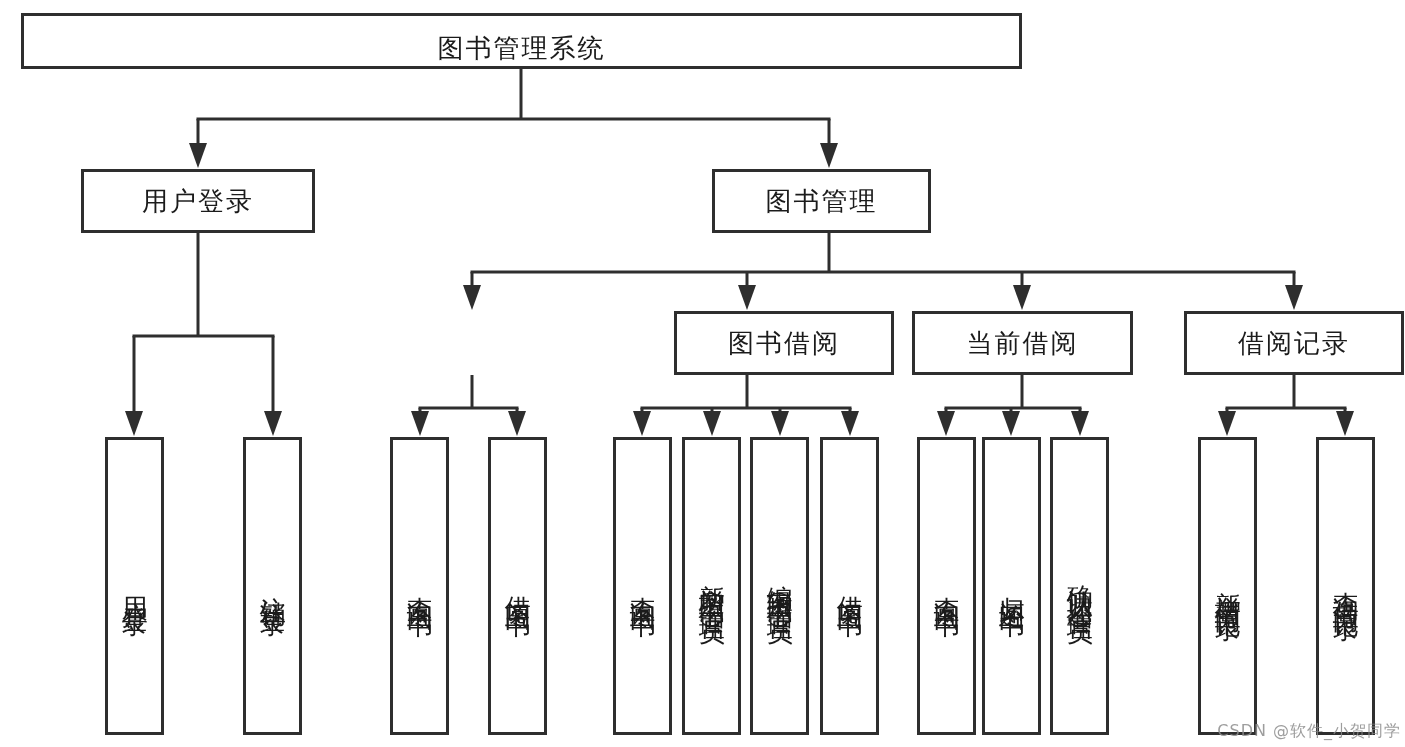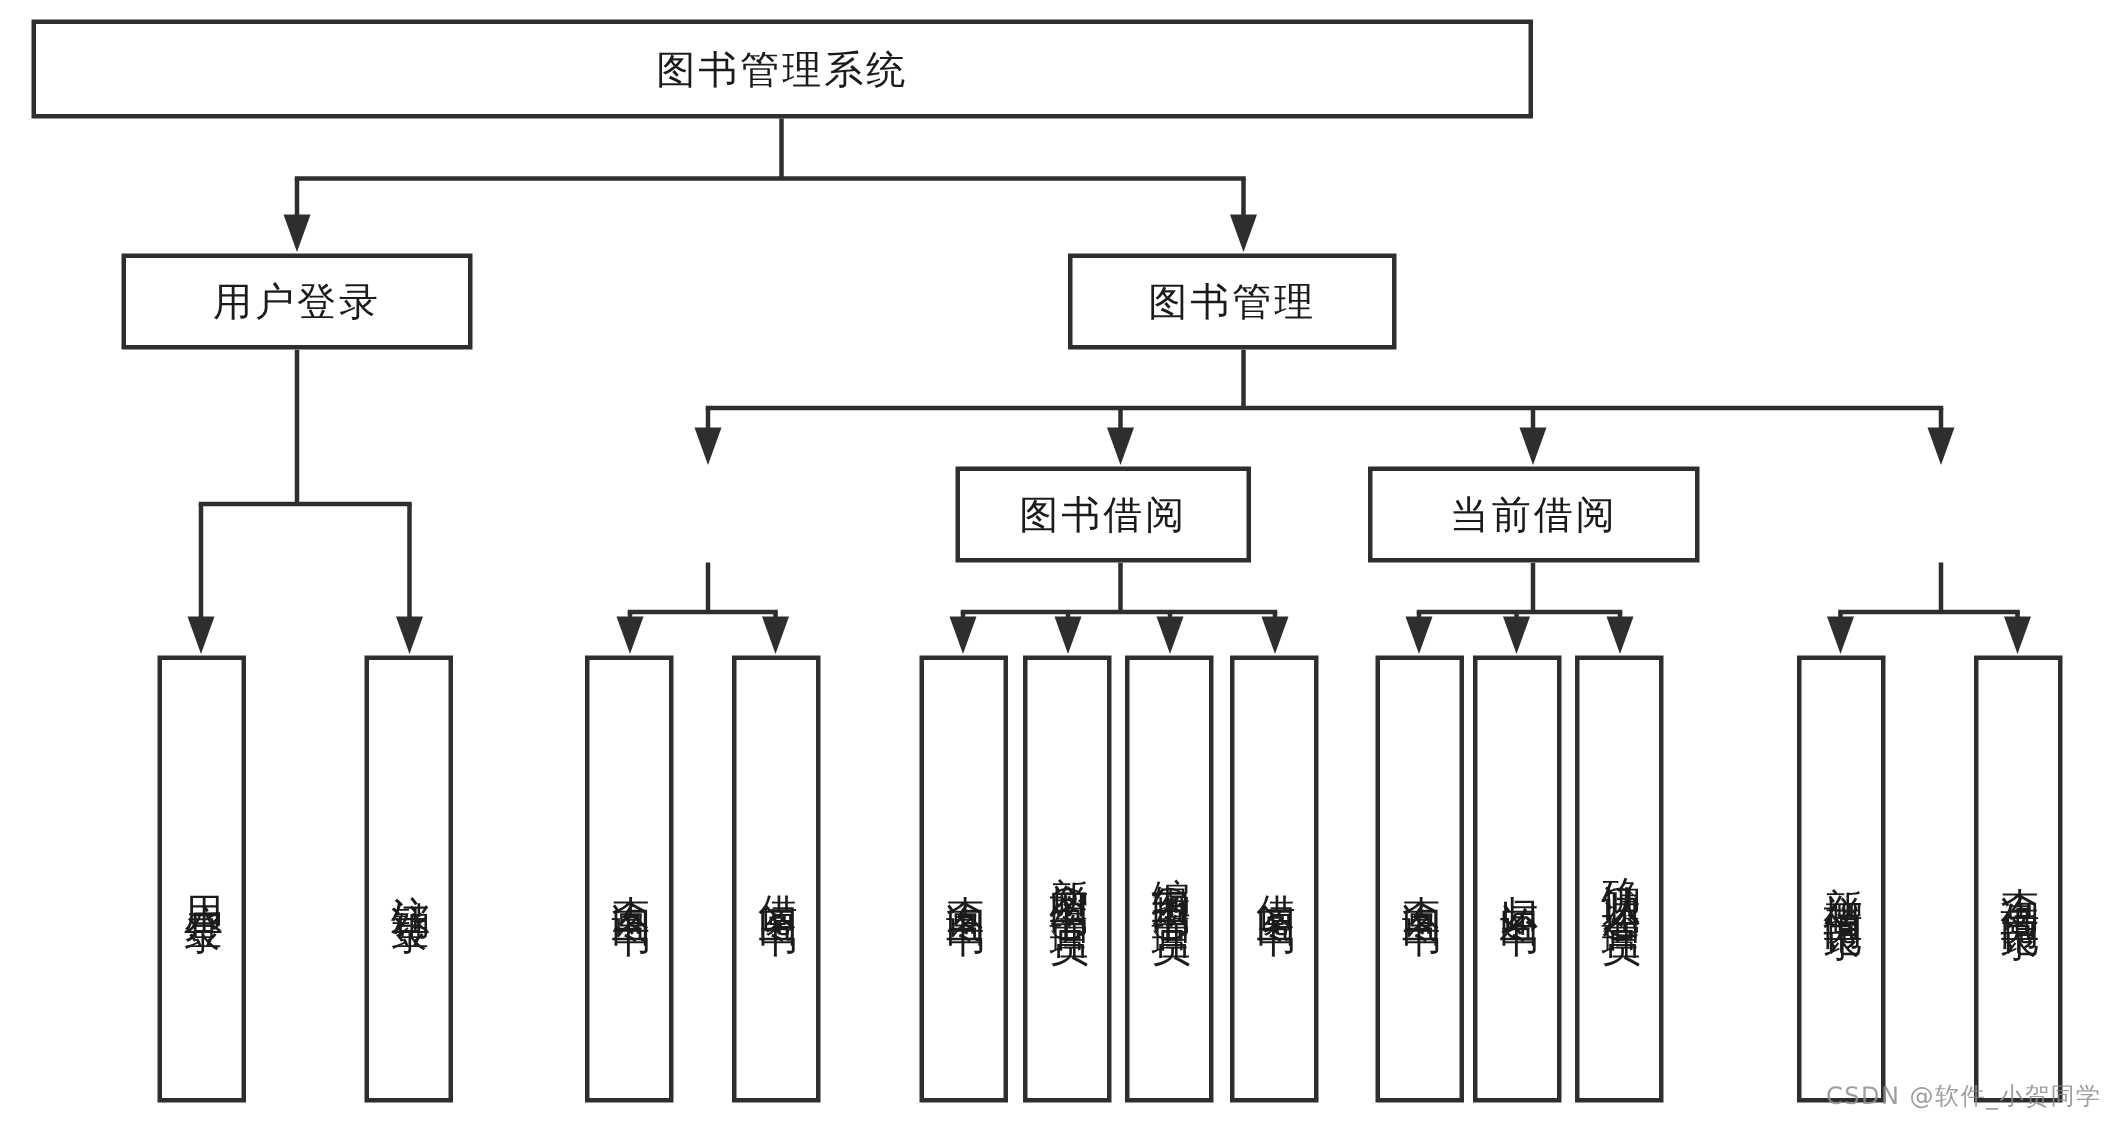--- a/index.html
+++ b/index.html
@@ -110,36 +110,39 @@
       <path d="M1227 408 H1345" stroke-linecap="square"></path>
       <path d="M1227 408 V412"></path>
       <path d="M1345 408 V412"></path>
     </g>
     <g fill="#2e2e2e" stroke="none">
       <path d="M1218 411 H1236 L1227 436 Z"></path>
       <path d="M1336 411 H1354 L1345 436 Z"></path>
     </g>
   </svg>
 
-  <div class="node" style="left:21px;top:13px;width:1001px;height:66px;">
+  <div class="node" style="left:21px;top:13px;width:1001px;height:56px;align-items:flex-end;">
     <span>图书管理系统</span>
   </div>
 
   <div class="node" style="left:81px;top:169px;width:234px;height:64px;">
     <span>用户登录</span>
   </div>
   <div class="node" style="left:712px;top:169px;width:219px;height:64px;">
     <span>图书管理</span>
   </div>
 
-  <div class="node" style="left:637px;top:311px;width:197px;height:64px;">
+  <div class="node" style="left:674px;top:311px;width:220px;height:64px;">
     <span>图书借阅</span>
   </div>
   <div class="node" style="left:912px;top:311px;width:221px;height:64px;text-align:center;">
     <span>当前借阅</span>
+  </div>
+  <div class="node" style="left:1184px;top:311px;width:220px;height:64px;">
+    <span>借阅记录</span>
   </div>
 
   <div class="node vnode" style="left:105px;top:437px;width:59px;height:298px;">
     <span>用户登录</span>
   </div>
   <div class="node vnode" style="left:243px;top:437px;width:59px;height:298px;">
     <span>注销登录</span>
   </div>
 
   <div class="node vnode" style="left:390px;top:437px;width:59px;height:298px;">

